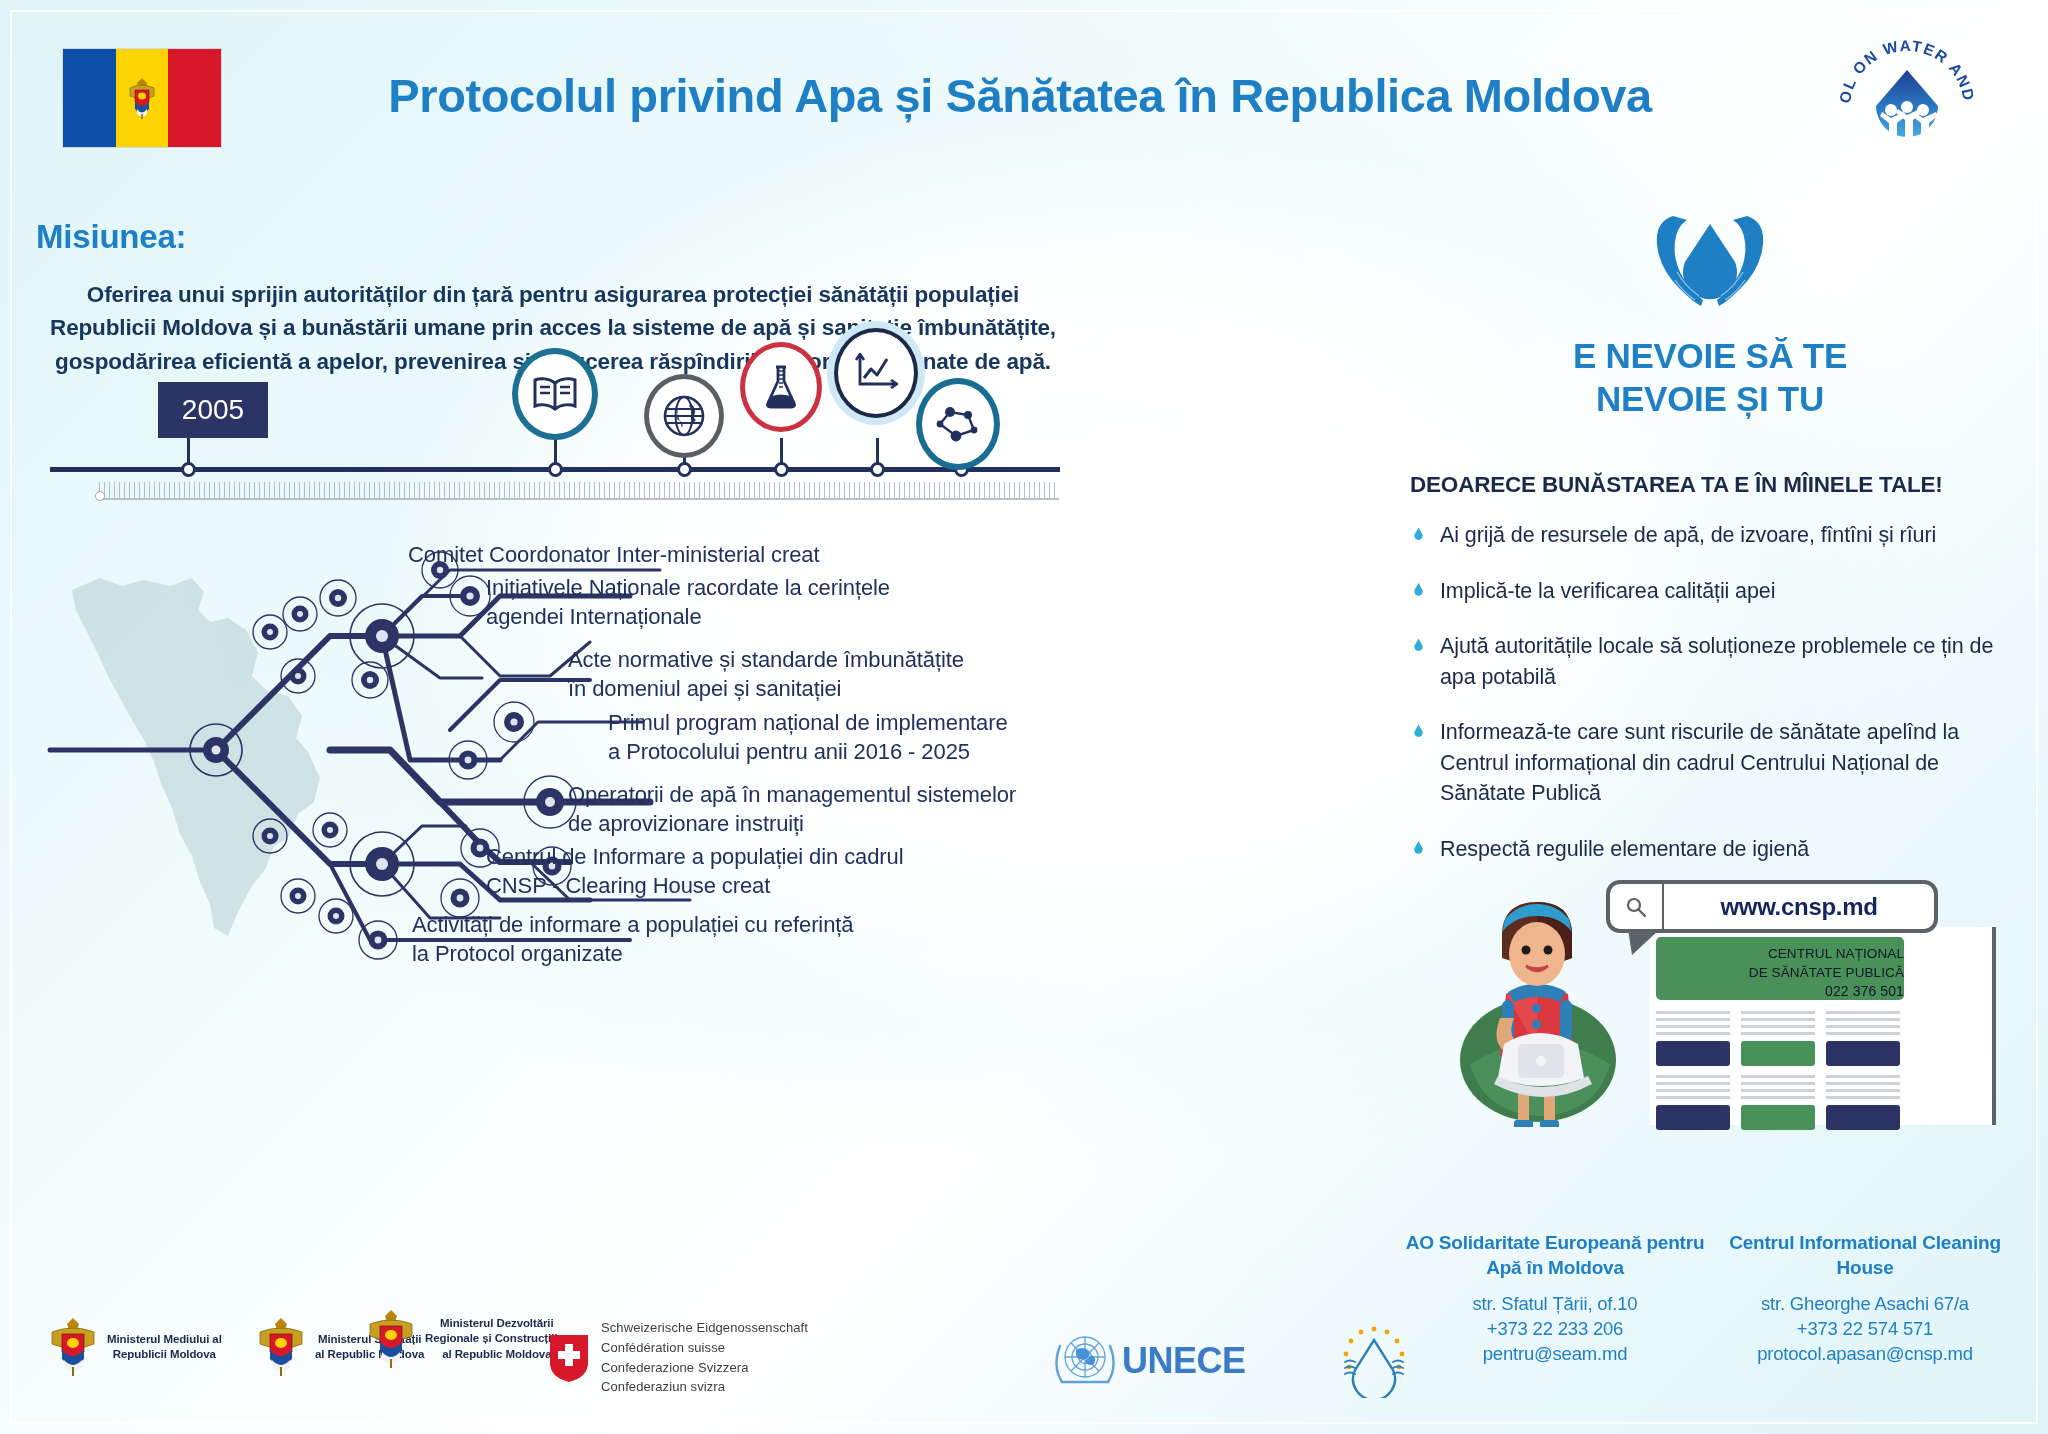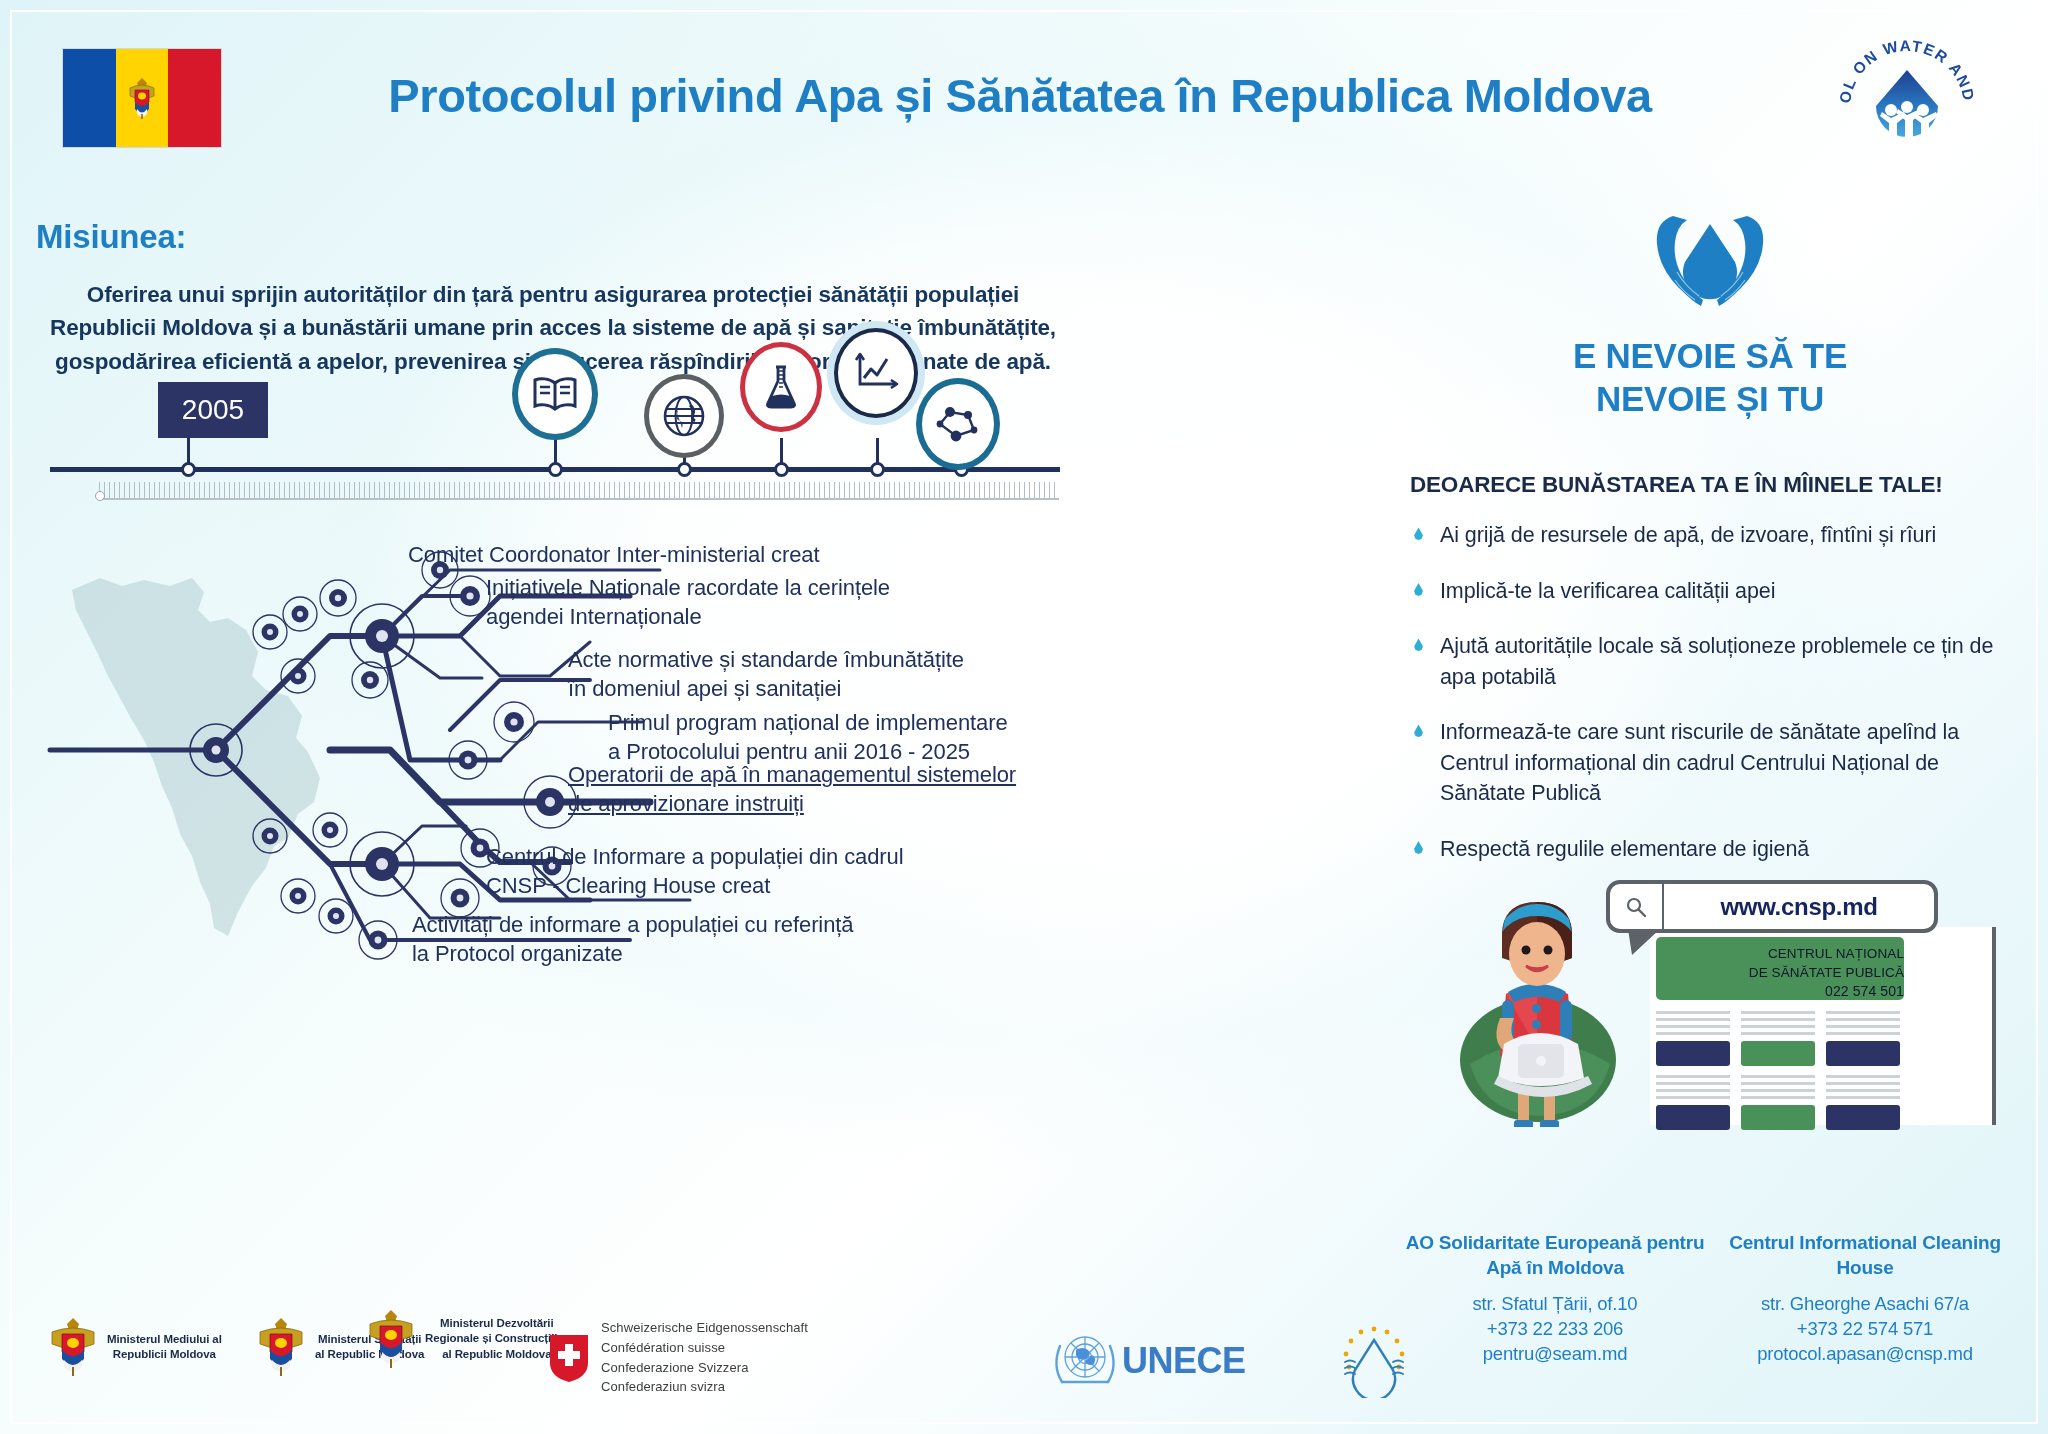--- a/index.html
+++ b/index.html
@@ -470,21 +470,21 @@
       <div>agendei Internaționale</div>
     </div>
     <div class="tree-label" style="left:538px; top:125px;">
       <div>Acte normative și standarde îmbunătățite</div>
       <div>în domeniul apei și sanitației</div>
     </div>
     <div class="tree-label" style="left:578px; top:188px;">
       <div>Primul program național de implementare</div>
       <div>a Protocolului pentru anii 2016 - 2025</div>
     </div>
-    <div class="tree-label" style="left:538px; top:240px;text-decoration:underline;">
+    <div class="tree-label" style="left:538px; top:260px;">
       <div>Operatorii de apă în managementul sistemelor</div>
       <div>de aprovizionare instruiți</div>
     </div>
     <div class="tree-label" style="left:456px; top:322px;">
       <div>Centrul de Informare a populației din cadrul</div>
       <div>CNSP - Clearing House creat</div>
     </div>
     <div class="tree-label" style="left:382px; top:390px;">
       <div>Activități de informare a populației cu referință</div>
       <div>la Protocol organizate</div>
@@ -566,21 +566,21 @@
       <rect x="78" y="152" width="46" height="34" rx="5" fill="#e2e4ea"></rect>
       <circle cx="101" cy="169" r="5" fill="#f2f4f7"></circle>
       <path d="M58 184 q44 22 90 0 l4 8 q-48 26 -98 0 Z" fill="#dfe2e7"></path>
     </svg>
 
     <div id="browser">
       <div id="site-card">
         <div id="cnsp-green">
           <div>CENTRUL NAȚIONAL</div>
           <div>DE SĂNĂTATE PUBLICĂ</div>
-          <div class="phone">022 574 501</div>
+          <div class="phone">022 376 501</div>
         </div>
         <div class="fakelines" style="left:6px; top:84px;">
           <div class="col">
               <i></i>
               <i></i>
               <i></i>
               <i></i>
             </div>
           <div class="col">
               <i></i>

